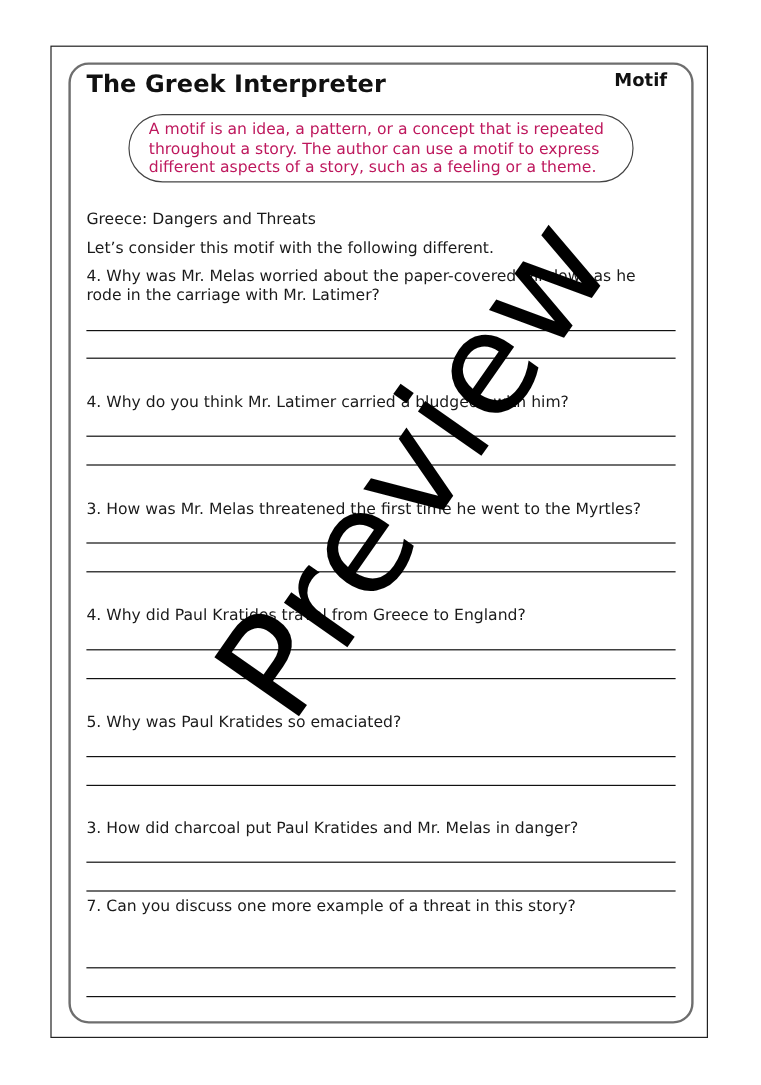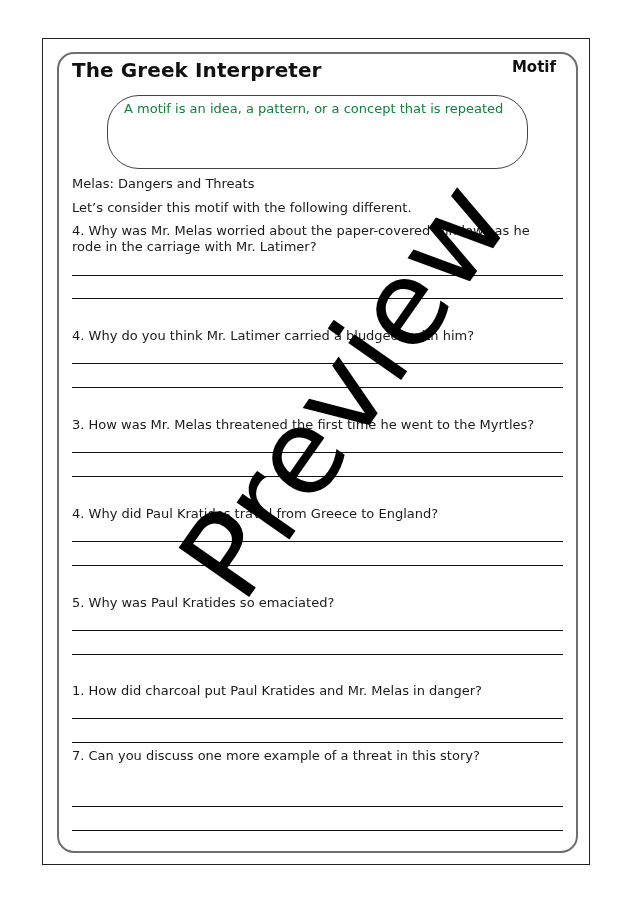--- a/index.html
+++ b/index.html
@@ -47,28 +47,28 @@
       right: 78px;
       top: 58px;
       font-size: 15px;
       font-weight: bold;
     }
     .callout {
       position: absolute;
       left: 107px;
       top: 95px;
       width: 421px;
-      height: 74px;
+      height: 57px;
       border: 1px solid #444;
       border-radius: 32px;
       box-sizing: border-box;
       padding: 5px 0 0 16px;
       font-size: 13px;
       line-height: 15.5px;
-      color: #15803d;
+      color: #be185d;
     }
     .callout span { display: block; white-space: nowrap; }
     .text-line {
       position: absolute;
       left: 72px;
       font-size: 13px;
       line-height: 16px;
       color: #1a1a1a;
       white-space: nowrap;
     }
@@ -99,23 +99,25 @@
 <body>
 
 <div class="outer-frame"></div>
 <div class="inner-box"></div>
 
 <div class="title">The Greek Interpreter</div>
 <div class="title-right">Motif</div>
 
 <div class="callout">
   <span>A motif is an idea, a pattern, or a concept that is repeated</span>
+  <span>throughout a story. The author can use a motif to express</span>
+  <span>different aspects of a story, such as a feeling or a theme.</span>
 </div>
 
-<div class="text-line" style="top:176px">Melas: Dangers and Threats</div>
+<div class="text-line" style="top:176px">Greece: Dangers and Threats</div>
 <div class="text-line" style="top:200px">Let’s consider this motif with the following different.</div>
 
 <div class="text-line" style="top:223px">4. Why was Mr. Melas worried about the paper-covered windows as he</div>
 <div class="text-line" style="top:239px">rode in the carriage with Mr. Latimer?</div>
 <div class="answer-line" style="top:275px"></div>
 <div class="answer-line" style="top:298px"></div>
 
 <div class="text-line" style="top:328px">4. Why do you think Mr. Latimer carried a bludgeon with him?</div>
 <div class="answer-line" style="top:363px"></div>
 <div class="answer-line" style="top:387px"></div>
@@ -125,21 +127,21 @@
 <div class="answer-line" style="top:476px"></div>
 
 <div class="text-line" style="top:506px">4. Why did Paul Kratides travel from Greece to England?</div>
 <div class="answer-line" style="top:541px"></div>
 <div class="answer-line" style="top:565px"></div>
 
 <div class="text-line" style="top:595px">5. Why was Paul Kratides so emaciated?</div>
 <div class="answer-line" style="top:630px"></div>
 <div class="answer-line" style="top:654px"></div>
 
-<div class="text-line" style="top:683px">1. How did charcoal put Paul Kratides and Mr. Melas in danger?</div>
+<div class="text-line" style="top:683px">3. How did charcoal put Paul Kratides and Mr. Melas in danger?</div>
 <div class="answer-line" style="top:718px"></div>
 <div class="answer-line" style="top:742px"></div>
 
 <div class="text-line" style="top:748px">7. Can you discuss one more example of a threat in this story?</div>
 <div class="answer-line" style="top:806px"></div>
 <div class="answer-line" style="top:830px"></div>
 
 <div class="watermark">Preview</div>
 
 </body></html>

